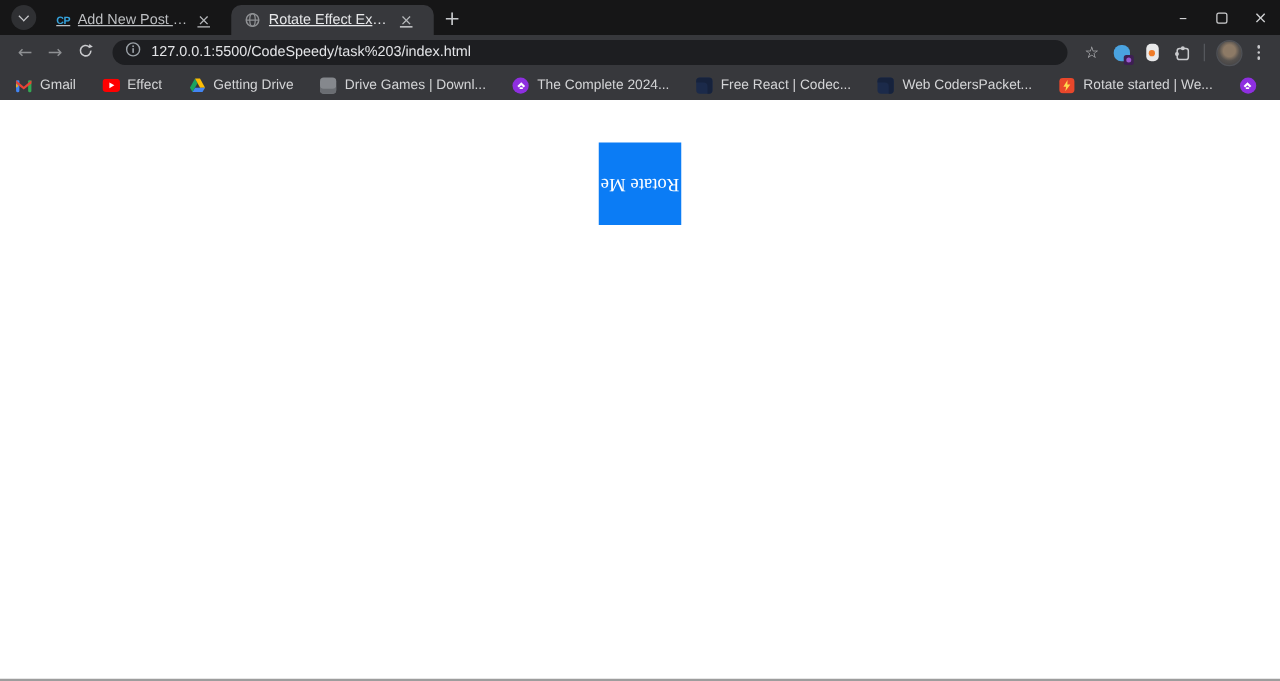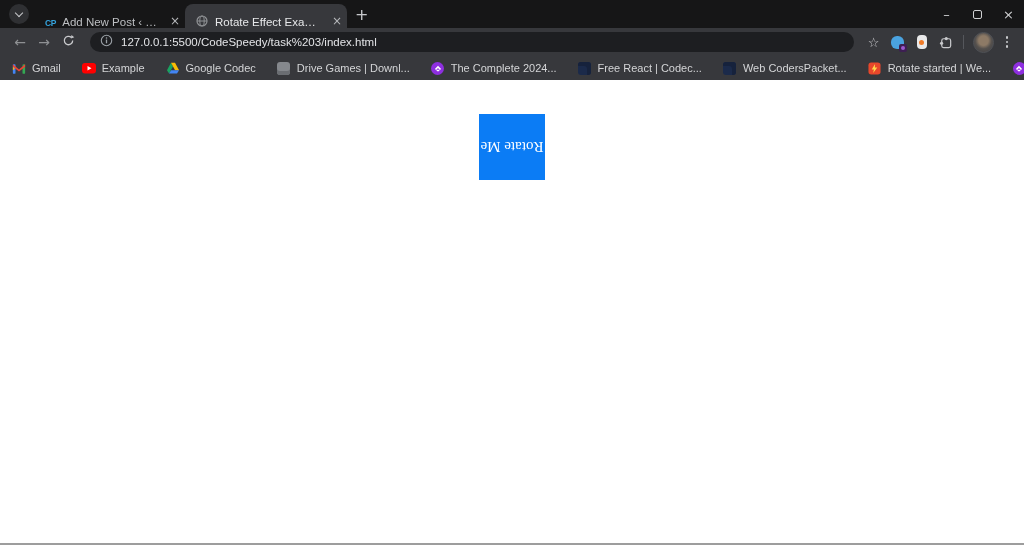--- a/index.html
+++ b/index.html
@@ -6,22 +6,22 @@
   html,body { width:1024px; height:545px; overflow:hidden; }
   body { font-family:"Liberation Sans", sans-serif; background:#fff; }
   .browser { position:relative; width:1024px; height:545px; background:#fff; }
 
   
   .tabstrip { height:28px; background:#161617; display:flex; align-items:flex-end; }
   .tabsearch { width:20px; height:20px; border-radius:50%; background:#2f3033; margin:0 6px 4px 9px;
                display:flex; align-items:center; justify-content:center; cursor:pointer; }
   .chev { width:6px; height:6px; border-right:1.6px solid #c8c9cc; border-bottom:1.6px solid #c8c9cc;
           transform:rotate(45deg); margin-top:-3px; }
-  .tab { display:flex; align-items:flex-end; height:24px; padding:0 2px 0 10px; font-size:11.5px;
-         color:#bdbfc2; cursor:pointer; }
+  .tab { display:flex; align-items:center; height:24px; padding:0 14px 0 10px; font-size:11.5px;
+         color:#bdbfc2; cursor:pointer;text-decoration:underline; }
   .tab.inactive { width:150px; }
   .tab.active { width:162px; background:#37383c; border-radius:8px 8px 0 0; color:#e7e8ea; }
   .tab-title { flex:1; white-space:nowrap; overflow:hidden; text-overflow:ellipsis; margin:0 4px 0 6px; }
   .tab-close { font-family:"DejaVu Sans", sans-serif; font-size:12px; color:#b6b8bb; padding:0 3px; }
   .cp-favicon { font-size:8.5px; font-weight:bold; color:#35a3dd; letter-spacing:-.3px; }
   .newtab { font-family:"DejaVu Sans", sans-serif; font-size:16px; color:#c6c8cb; padding:0 10px 4px 8px; cursor:pointer; }
   .wincontrols { margin-left:auto; display:flex; align-self:flex-start; height:28px; }
   .winbtn { width:31px; height:28px; display:flex; align-items:center; justify-content:center;
             color:#cfd0d2; font-family:"DejaVu Sans", sans-serif; font-size:13px; cursor:pointer; }
   .maxbox { width:9px; height:9px; border:1.2px solid #cfd0d2; border-radius:2px; }
@@ -174,32 +174,32 @@
       <span class="bm-label">Gmail</span>
     </div>
 
     <div class="bm">
       <span class="bi">
         <svg width="14" height="11" viewBox="0 0 14 11">
           <rect x="0" y="0" width="14" height="10.5" rx="3" fill="#ff0000"></rect>
           <polygon points="5.5,3 9.5,5.25 5.5,7.5" fill="#ffffff"></polygon>
         </svg>
       </span>
-      <span class="bm-label">Example</span>
+      <span class="bm-label">Effect</span>
     </div>
 
     <div class="bm">
       <span class="bi">
         <svg width="14" height="13" viewBox="0 0 16 15">
           <polygon points="5.7,1 1,9.4 3.4,13.4 8,5.3" fill="#1aa260"></polygon>
           <polygon points="5.7,1 10.3,1 15,9.4 10.4,9.4" fill="#fbbc04"></polygon>
           <polygon points="3.4,13.4 12.6,13.4 15,9.4 5.8,9.4" fill="#4285f4"></polygon>
         </svg>
       </span>
-      <span class="bm-label">Google Codec</span>
+      <span class="bm-label">Getting Drive</span>
     </div>
 
     <div class="bm">
       <span class="bi">
           <span class="sq games"></span>
         </span>
       <span class="bm-label">Drive Games | Downl...</span>
     </div>
 
     <div class="bm">

